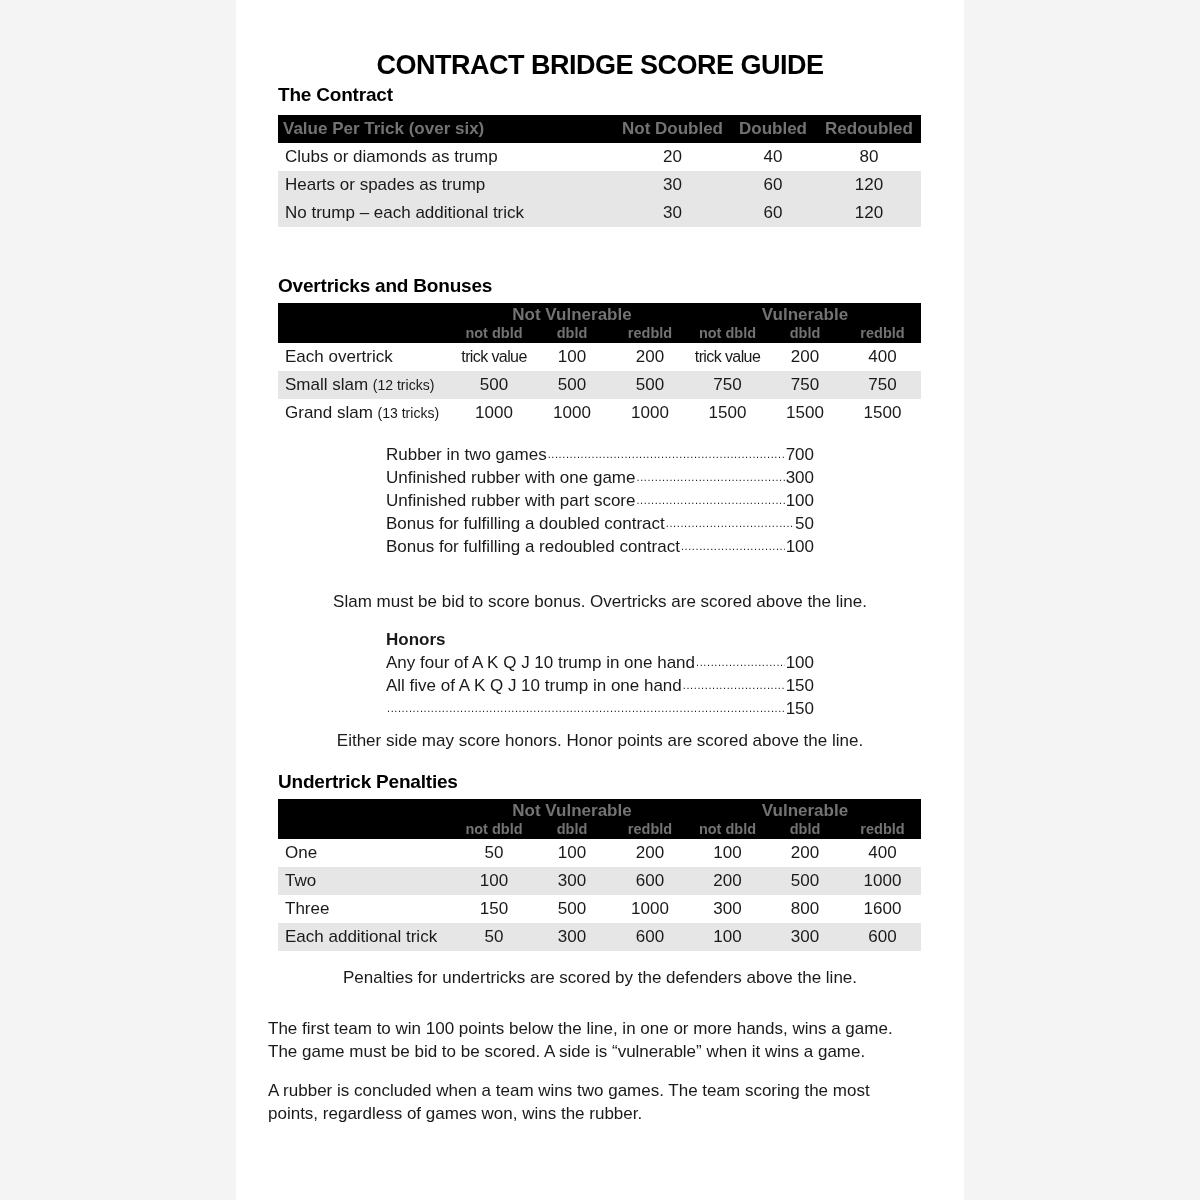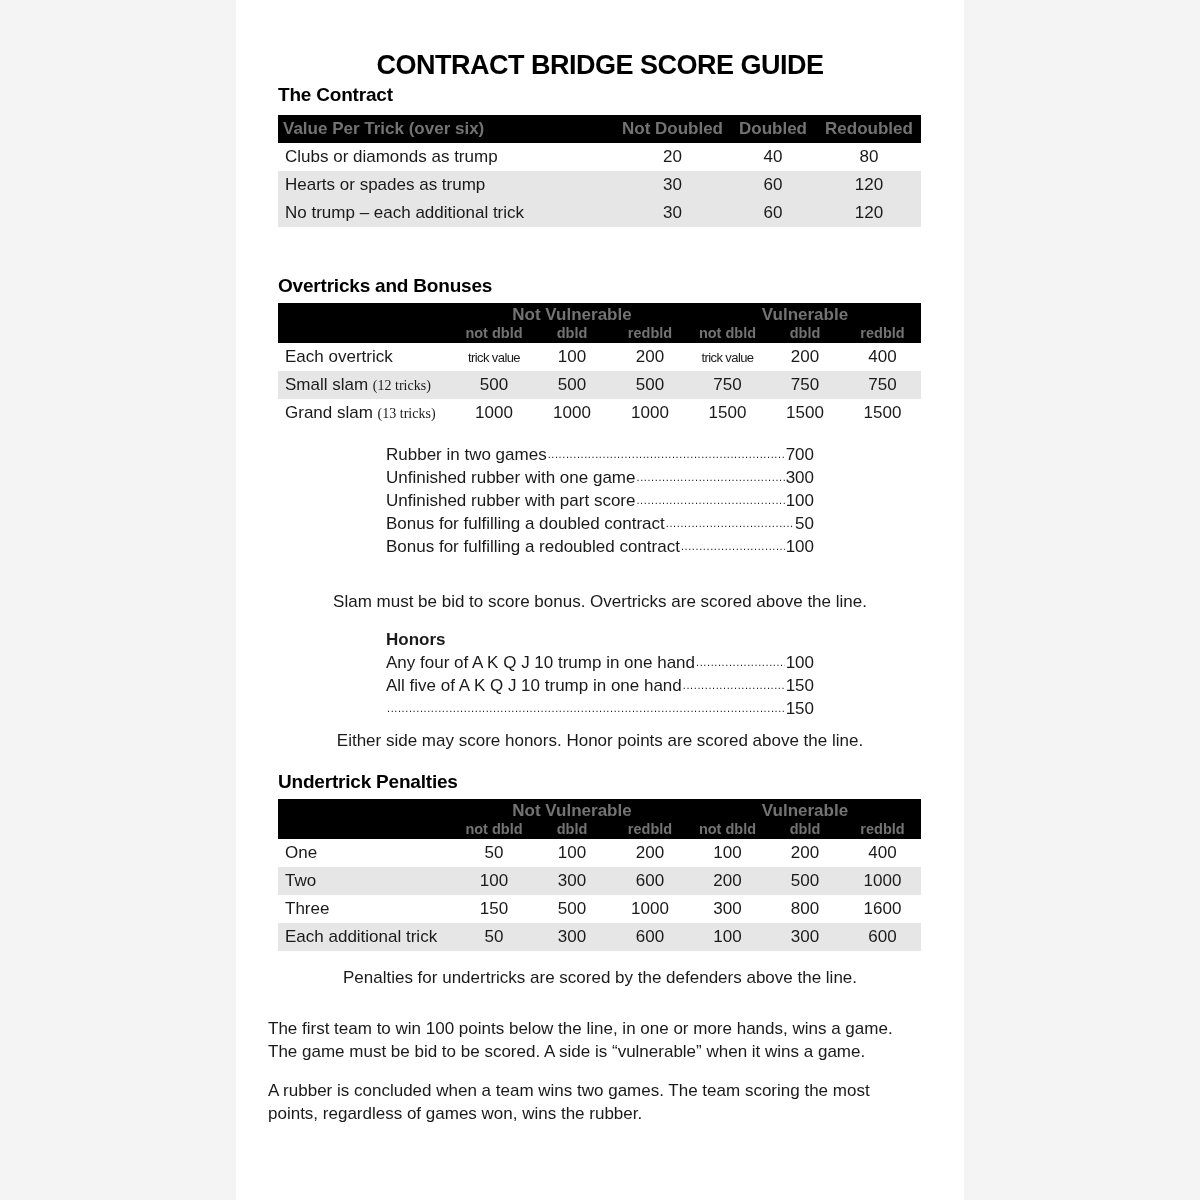--- a/index.html
+++ b/index.html
@@ -42,22 +42,22 @@
     .contract .hdr th.num { text-align: center; }
     .contract td { height: 28px; }
     .contract td.lbl { text-align: left; padding-left: 7px; }
     .contract td.num { text-align: center; }
     tr.striped td { background: #e6e6e7; }
 
     .six .grp th { height: 22px; font-size: 17px; text-align: center; vertical-align: bottom; }
     .six .sub th { height: 18px; font-size: 14.5px; text-align: center; vertical-align: top; line-height: 16px; font-weight: bold; }
     .six td { height: 28px; text-align: center; }
     .six td.lbl { text-align: left; padding-left: 7px; }
-    .small-note { font-size: 14px; font-family: Liberation Serif, serif; }
-    .tv { font-size: 13px; letter-spacing: -0.6px; }
+    .small-note { font-size: 14px; }
+    .tv { font-size: 16px; letter-spacing: -0.6px; }
 
     .dotlist { left: 150px; width: 428px; font-size: 17px; }
     .dotrow { display: flex; align-items: flex-end; height: 23px; line-height: 23px; }
     .dotrow .label { white-space: nowrap; }
     .dotrow .dots {
       flex: 1; overflow: hidden; white-space: nowrap;
       margin: 0 1px; font-size: 11px; letter-spacing: 0.6px;
     }
     .dotrow .dots::before {
       content: "..........................................................................................................................................................................";

